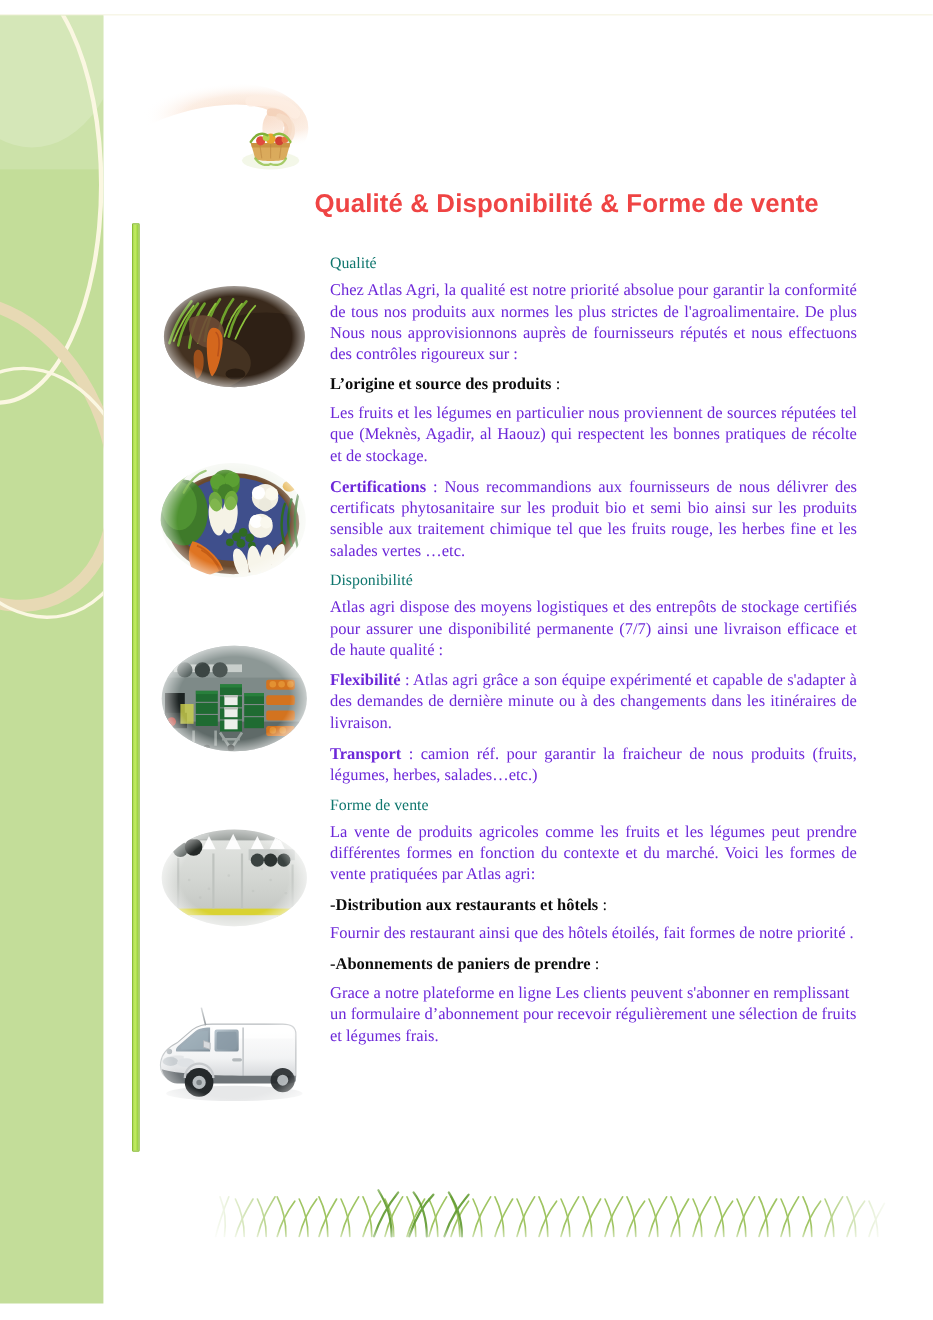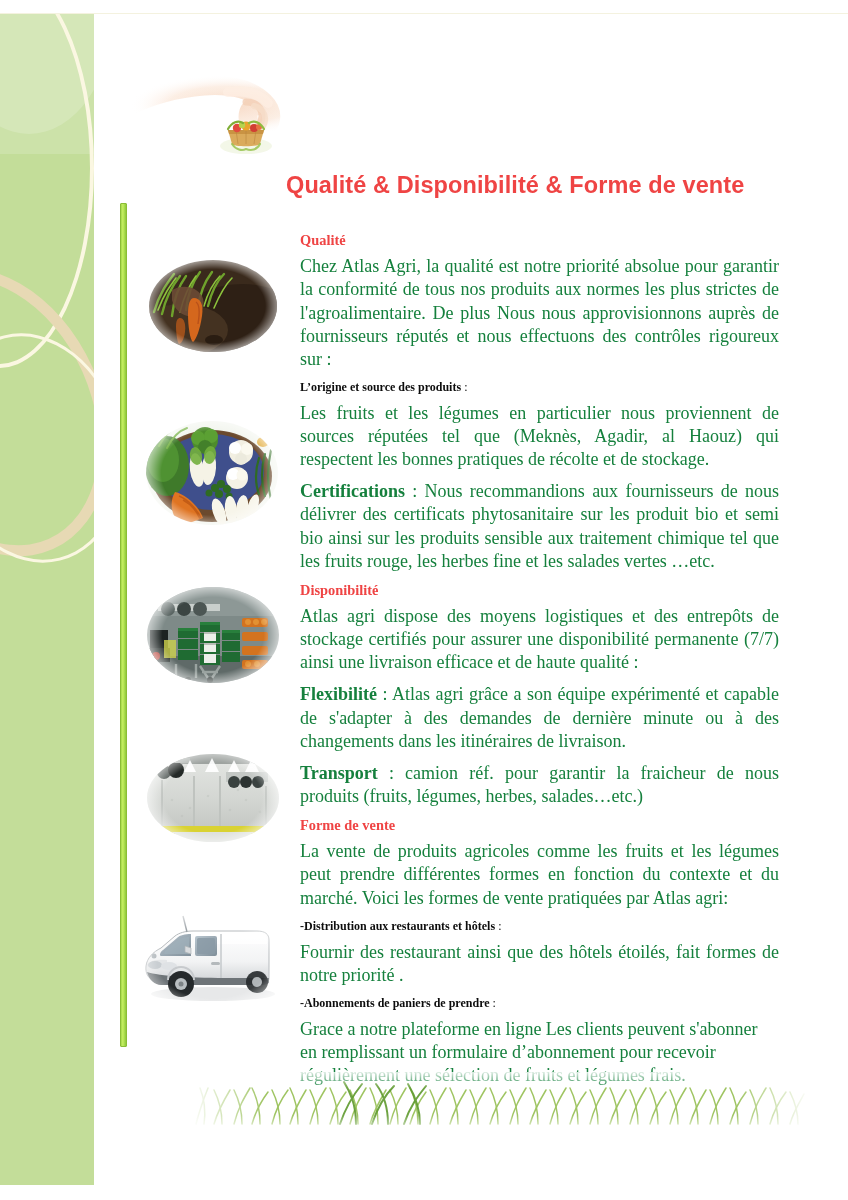--- a/index.html
+++ b/index.html
@@ -118,39 +118,39 @@
   
   .content {
     position: absolute;
     left: 300px; top: 232px;
     width: 479px;
     color: #0d0d0d;
   }
 
   h2.sec {
     font-family: "Liberation Serif", serif;
-    font-weight: bold;
+    font-weight: normal;
     font-size: 14.4px;
-    color: #ef4444;
+    color: #0f766e;
     margin: 0 0 6px 0;
     line-height: 1.2;
   }
 
   p.body {
-    font-size: 18px;
+    font-size: 15px;
     line-height: 1.285;
     text-align: justify;
     text-justify: inter-word;
     margin: 0 0 9px 0;
-    color: #15803d;
+    color: #6d28d9;
   }
   p.body.last { text-align: left; margin-bottom: 0; }
 
   h3.lead {
-    font-size: 12px;
+    font-size: 15px;
     font-weight: bold;
     margin: 0 0 7px 0;
     color: #0d0d0d;
     line-height: 1.25;
   }
   h3.lead .thin { font-weight: normal; }
 
   p.body b { font-weight: bold; }
 
   

